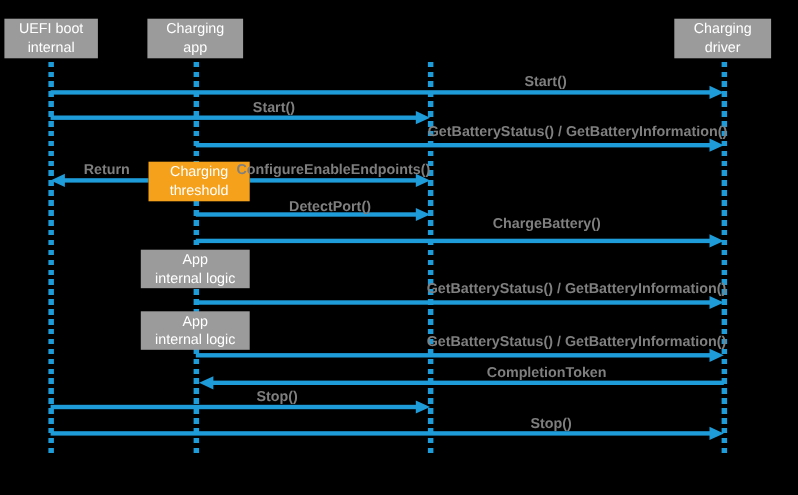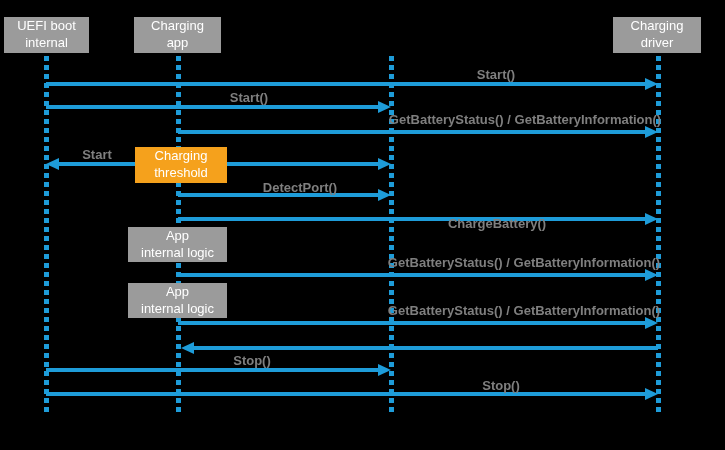--- a/index.html
+++ b/index.html
@@ -110,25 +110,27 @@
     <div class="head"></div>
   </div>
   <div class="arrow right" style="left:46px;top:388px;width:612px">
     <div class="shaft"></div>
     <div class="head"></div>
   </div>
 
   <span class="msg" style="left:496px;top:74px">Start()</span>
   <span class="msg" style="left:249px;top:97px">Start()</span>
   <span class="msg" style="left:525px;top:119px">GetBatteryStatus() / GetBatteryInformation()</span>
-  <span class="msg" style="left:97px;top:154px">Start</span>
+  <span class="msg" style="left:97px;top:154px">Return</span>
+  <span class="msg" style="left:303px;top:154px">ConfigureEnableEndpoints()</span>
   <span class="msg" style="left:300px;top:187px">DetectPort()</span>
-  <span class="msg" style="left:497px;top:223px">ChargeBattery()</span>
+  <span class="msg" style="left:497px;top:203px">ChargeBattery()</span>
   <span class="msg" style="left:524px;top:262px">GetBatteryStatus() / GetBatteryInformation()</span>
   <span class="msg" style="left:524px;top:310px">GetBatteryStatus() / GetBatteryInformation()</span>
+  <span class="msg" style="left:497px;top:338px">CompletionToken</span>
   <span class="msg" style="left:252px;top:360px">Stop()</span>
   <span class="msg" style="left:501px;top:385px">Stop()</span>
 
   <div class="note highlight" style="left:135px;top:147px;width:92px;height:36px">Charging
 threshold</div>
   <div class="note" style="left:128px;top:227px;width:99px;height:35px">App
 internal logic</div>
   <div class="note" style="left:128px;top:283px;width:99px;height:35px">App
 internal logic</div>
 

